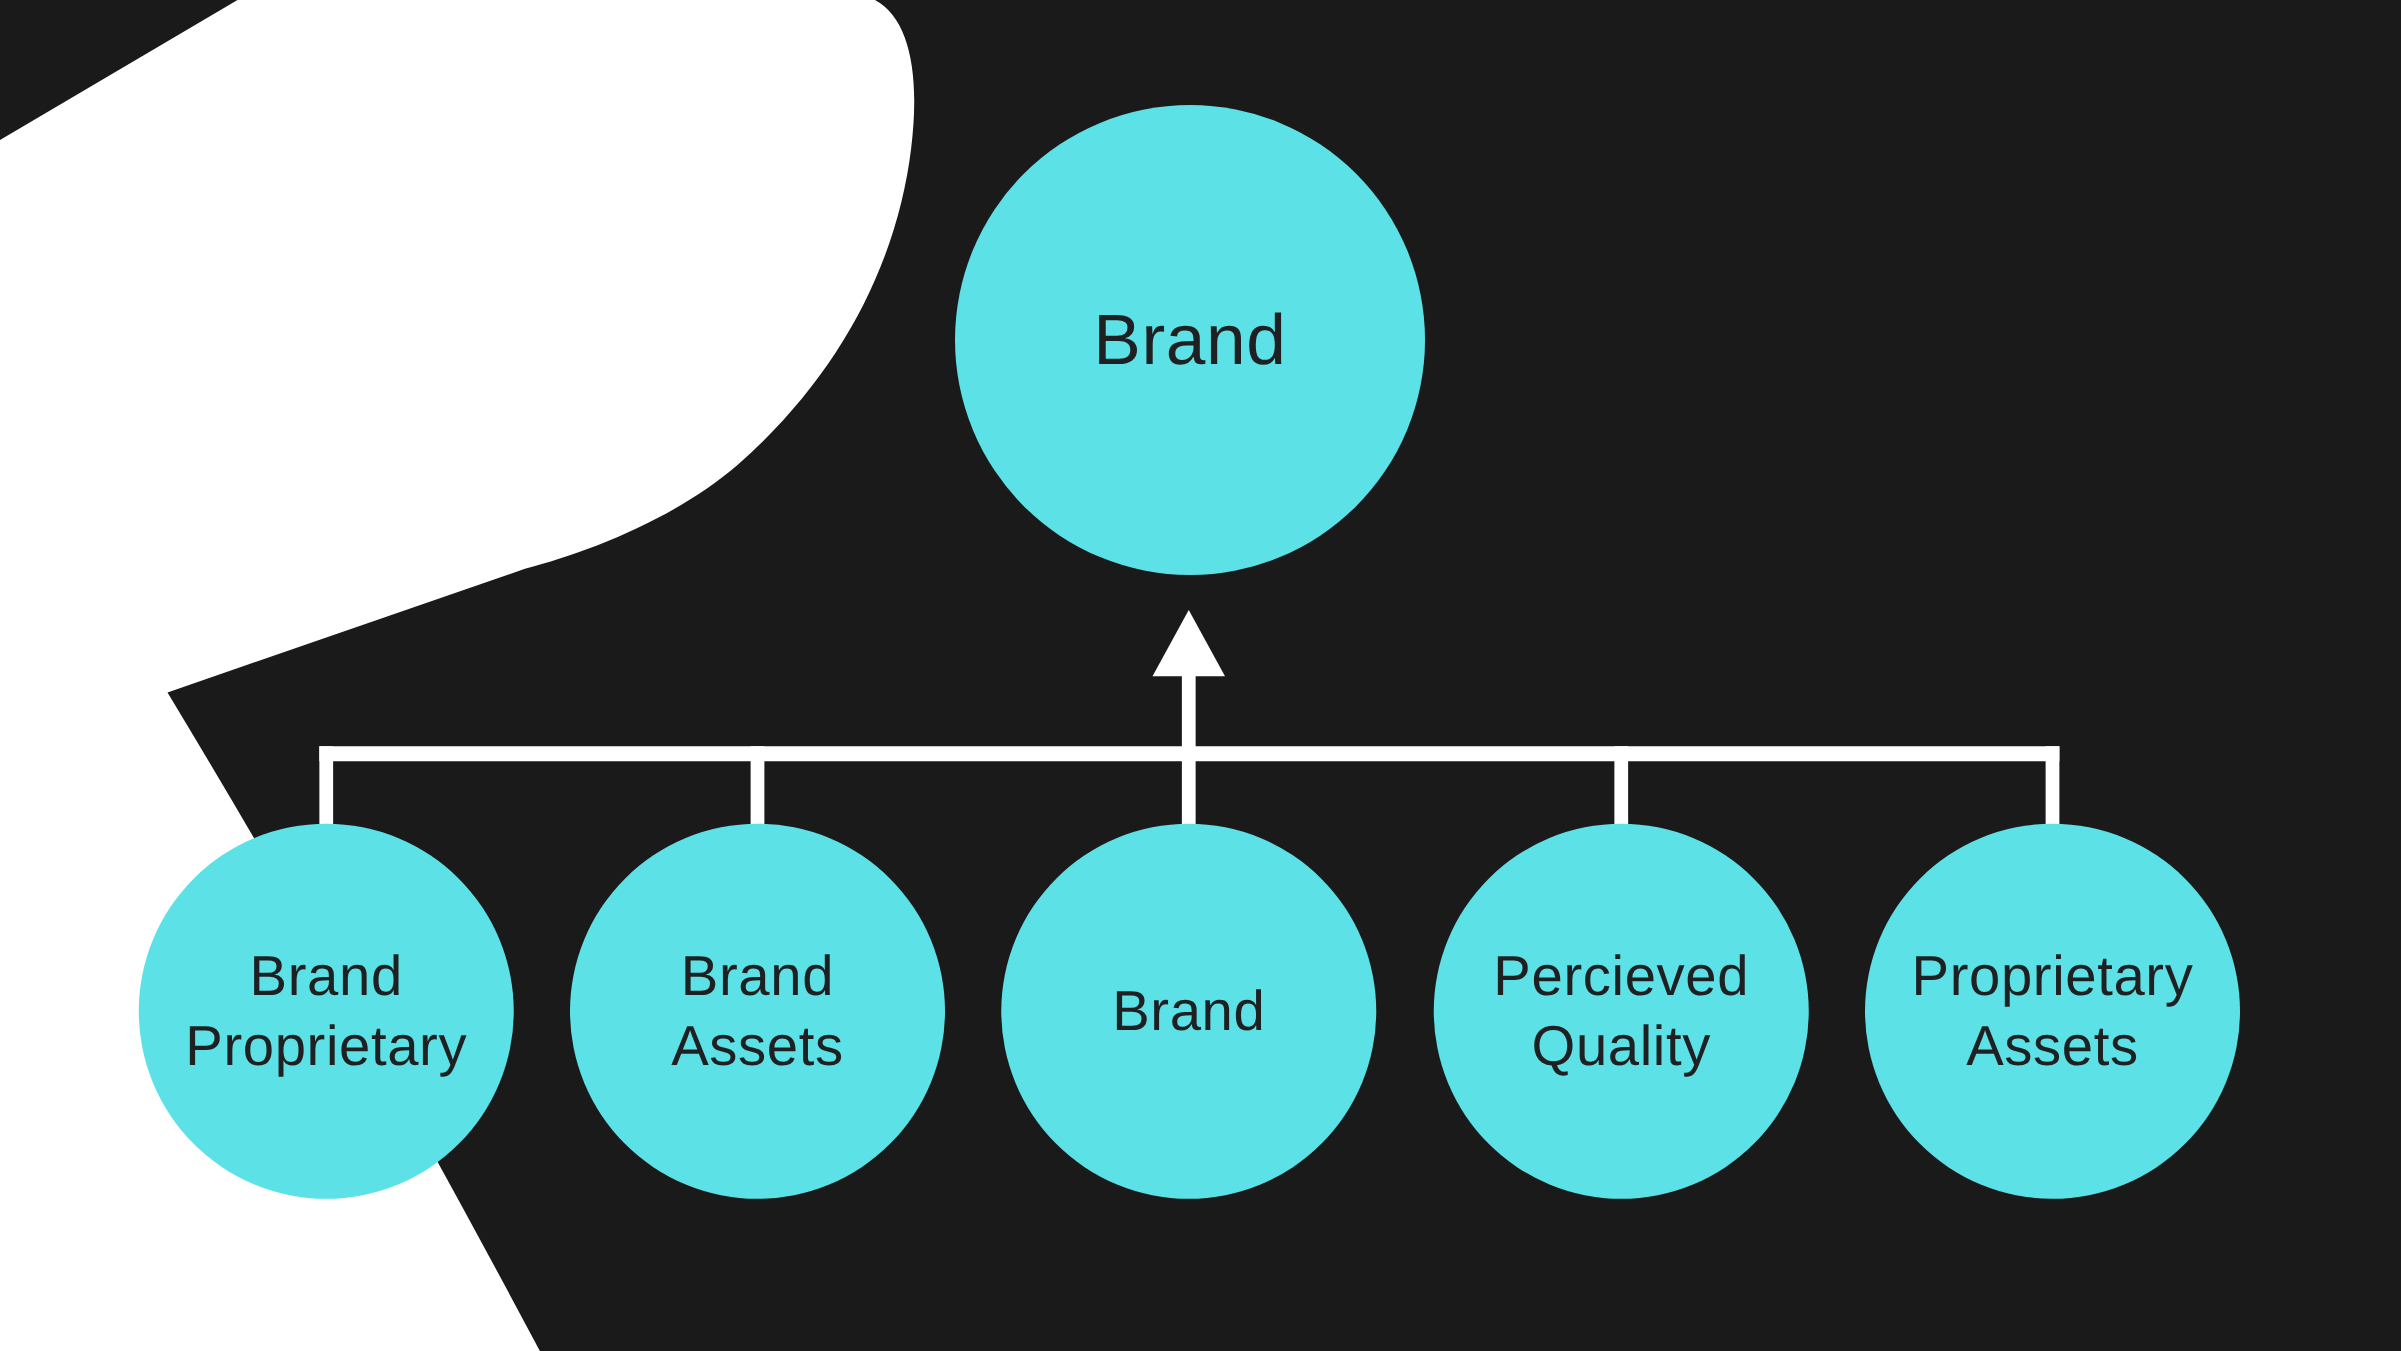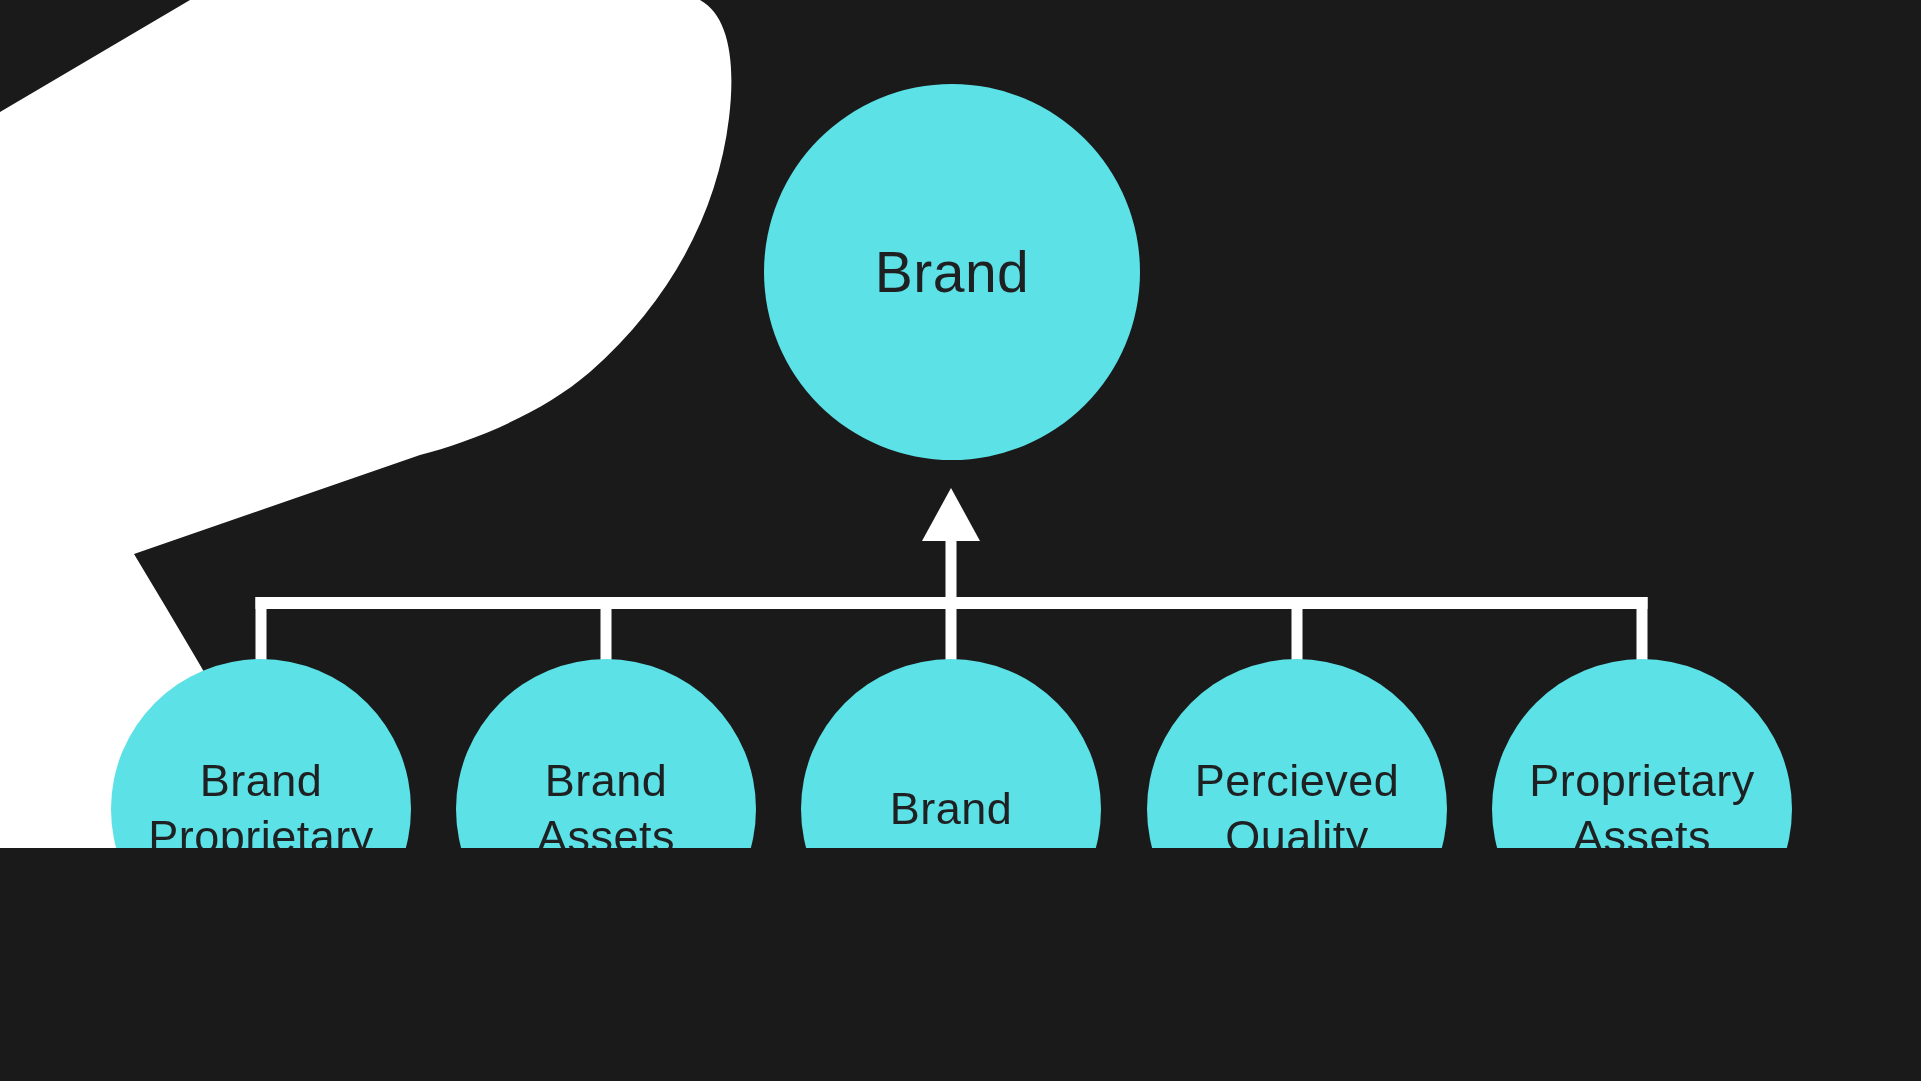--- a/index.html
+++ b/index.html
@@ -3,21 +3,21 @@
 <meta charset="utf-8">
 <style>
   html, body {
     margin: 0;
     padding: 0;
     background: #1A1A1A;
   }
   #stage {
     position: relative;
     width: 1921px;
-    height: 848px;
+    height: 1081px;
     overflow: hidden;
     background: #1A1A1A;
     font-family: "Liberation Sans", sans-serif;
   }
   #backdrop-svg {
     position: absolute;
     left: 0;
     top: 0;
     z-index: 1;
     display: block;

